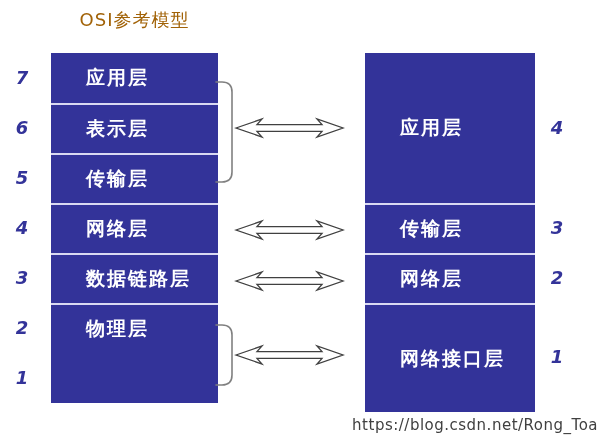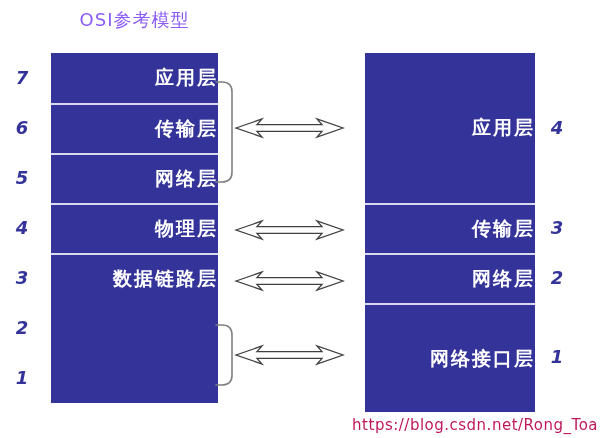--- a/index.html
+++ b/index.html
@@ -1,55 +1,56 @@
 <!DOCTYPE html>
 <html><head>
 <meta charset="utf-8">
 <style>
   html,body{margin:0;padding:0;background:#fff;}
   .canvas{
     position:relative;width:600px;height:438px;background:#ffffff;
     font-family:"DejaVu Sans","Liberation Sans",sans-serif;overflow:hidden;
   }
   .title{
-    position:absolute;top:8px;font-size:18px;color:#8b5cf6;
+    position:absolute;top:8px;font-size:18px;color:#a16207;
     text-align:center;letter-spacing:1px;white-space:nowrap;
   }
   .title-left{left:30px;width:209px;}
   .title-right{left:346px;width:208px;}
   .box{
     position:absolute;top:53px;background:#333399;
     display:flex;flex-direction:column;
   }
   .box-left{left:51px;width:167px;height:350px;}
   .box-right{left:365px;width:170px;height:359px;}
   .row{
-    display:flex;align-items:center;justify-content:flex-end;
+    display:flex;align-items:center;justify-content:flex-start;
     color:#ffffff;font-weight:bold;font-size:19px;letter-spacing:2px;
     box-sizing:border-box;
+    padding-left:35px;
   }
   .box-left .row{height:50px;}
   .row + .row{border-top:2px solid #d9d9f2;}
   .box-right .row:nth-child(1){height:150px;}
   .box-right .row:nth-child(2){height:50px;}
   .box-right .row:nth-child(3){height:50px;}
   .box-right .row:nth-child(4){height:109px;}
   .num{
     position:absolute;width:30px;height:50px;line-height:50px;
     text-align:center;font-size:18px;font-weight:bold;font-style:italic;
     color:#333399;
   }
   .num-l{left:7px;}
   .num-r{left:542px;}
   .overlay{position:absolute;left:0;top:0;width:600px;height:438px;pointer-events:none;}
   .bracket{fill:none;stroke:#808080;stroke-width:1.6;stroke-linecap:round;}
   .arrow{fill:#ffffff;stroke:#404040;stroke-width:1.3;stroke-linejoin:miter;}
   .watermark{
     position:absolute;right:2px;bottom:4px;font-size:15px;
-    color:#be185d;letter-spacing:0.5px;white-space:nowrap;
+    color:#404040;letter-spacing:0.5px;white-space:nowrap;
   }
 </style>
 </head>
 <body>
 
 <div class="canvas">
 
   <div class="title title-left">OSI参考模型</div>
 
   <div class="num num-l" style="top:53px">7</div>
@@ -58,30 +59,33 @@
   <div class="num num-l" style="top:203px">4</div>
   <div class="num num-l" style="top:253px">3</div>
   <div class="num num-l" style="top:303px">2</div>
   <div class="num num-l" style="top:353px">1</div>
 
   <div class="box box-left">
     <div class="row">
         <span>应用层</span>
       </div>
     <div class="row">
+        <span>表示层</span>
+      </div>
+    <div class="row">
         <span>传输层</span>
       </div>
     <div class="row">
         <span>网络层</span>
       </div>
     <div class="row">
-        <span>物理层</span>
+        <span>数据链路层</span>
       </div>
     <div class="row">
-        <span>数据链路层</span>
+        <span>物理层</span>
       </div>
   </div>
 
   <div class="box box-right">
     <div class="row">
         <span>应用层</span>
       </div>
     <div class="row">
         <span>传输层</span>
       </div>

